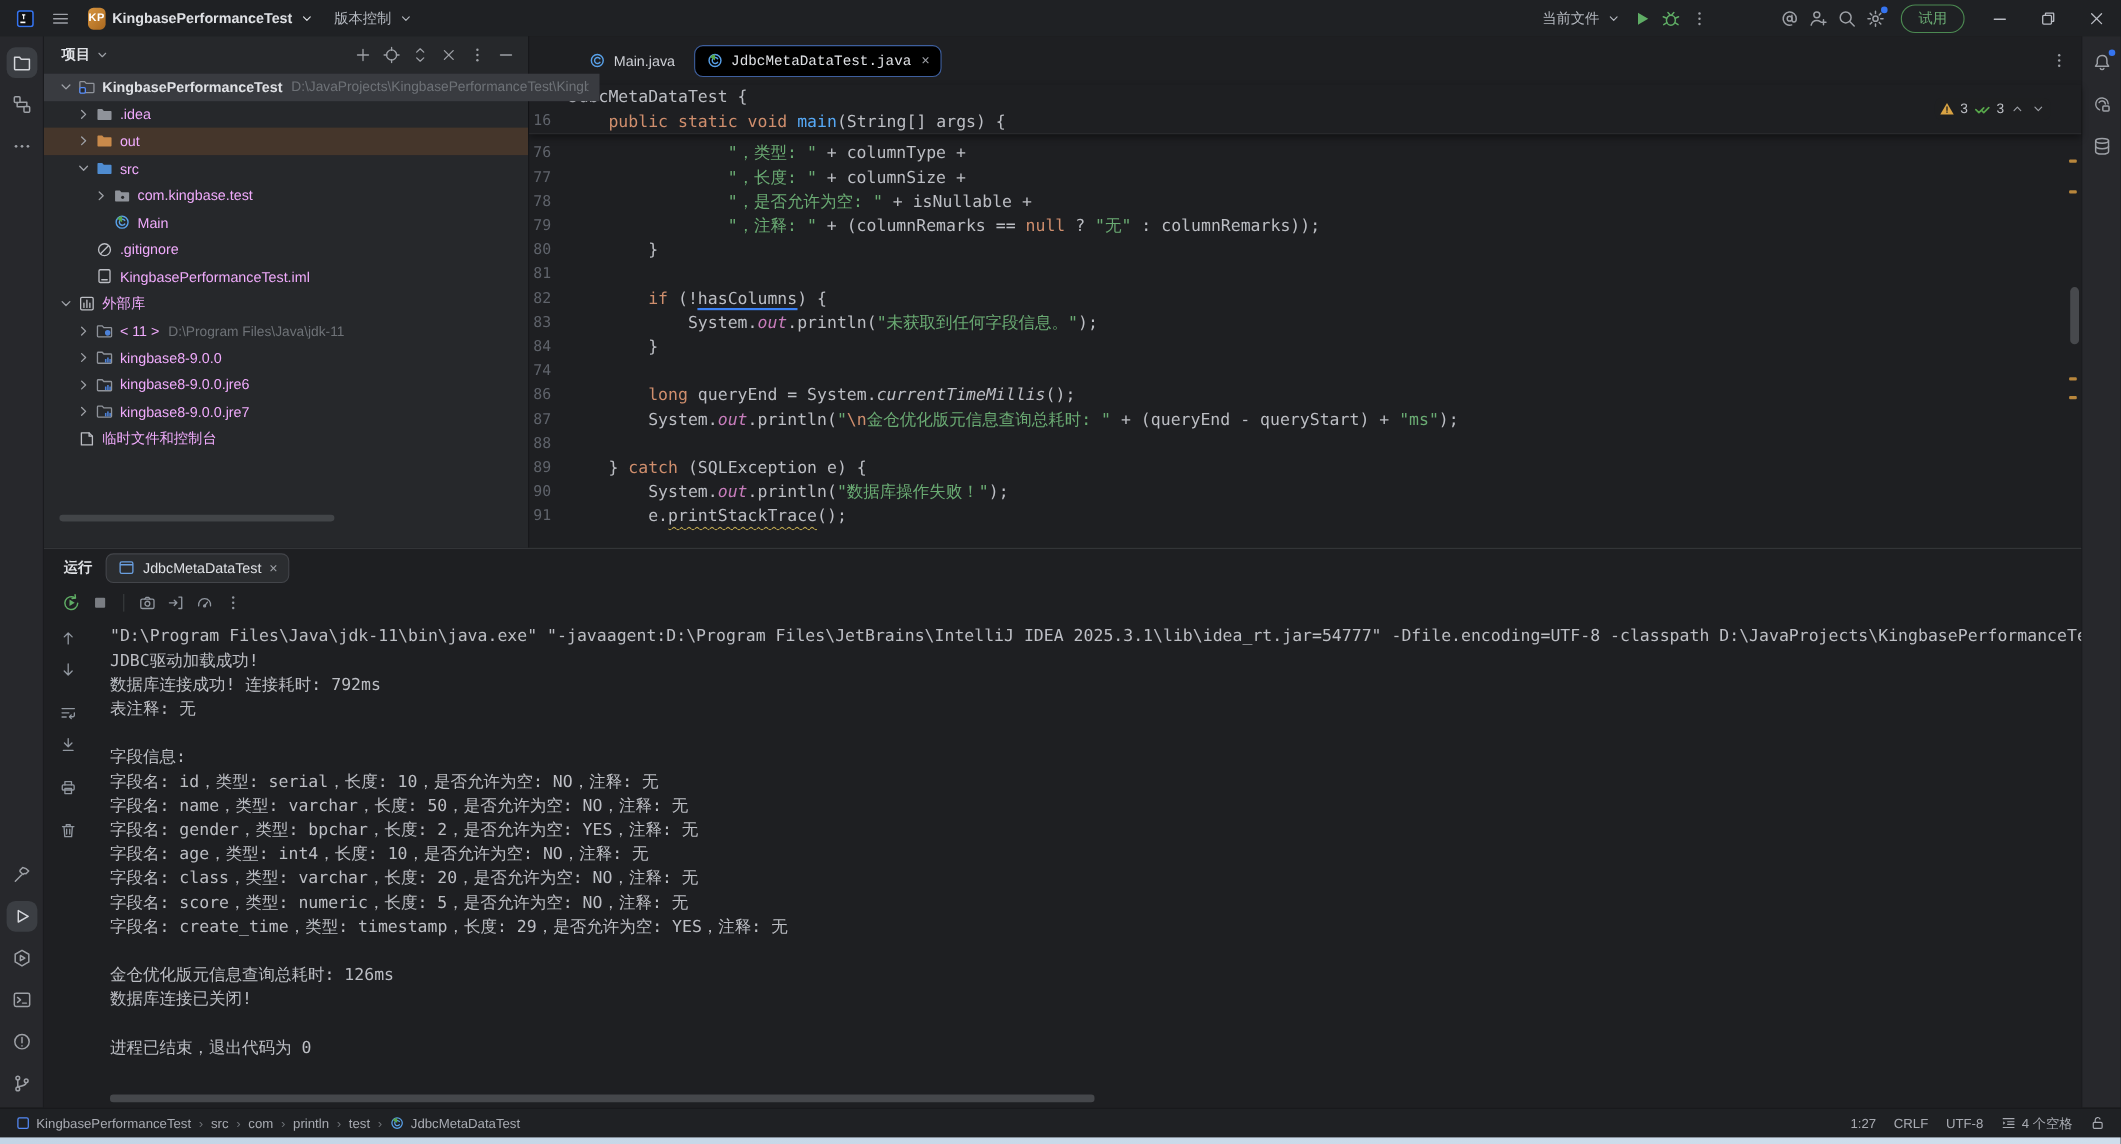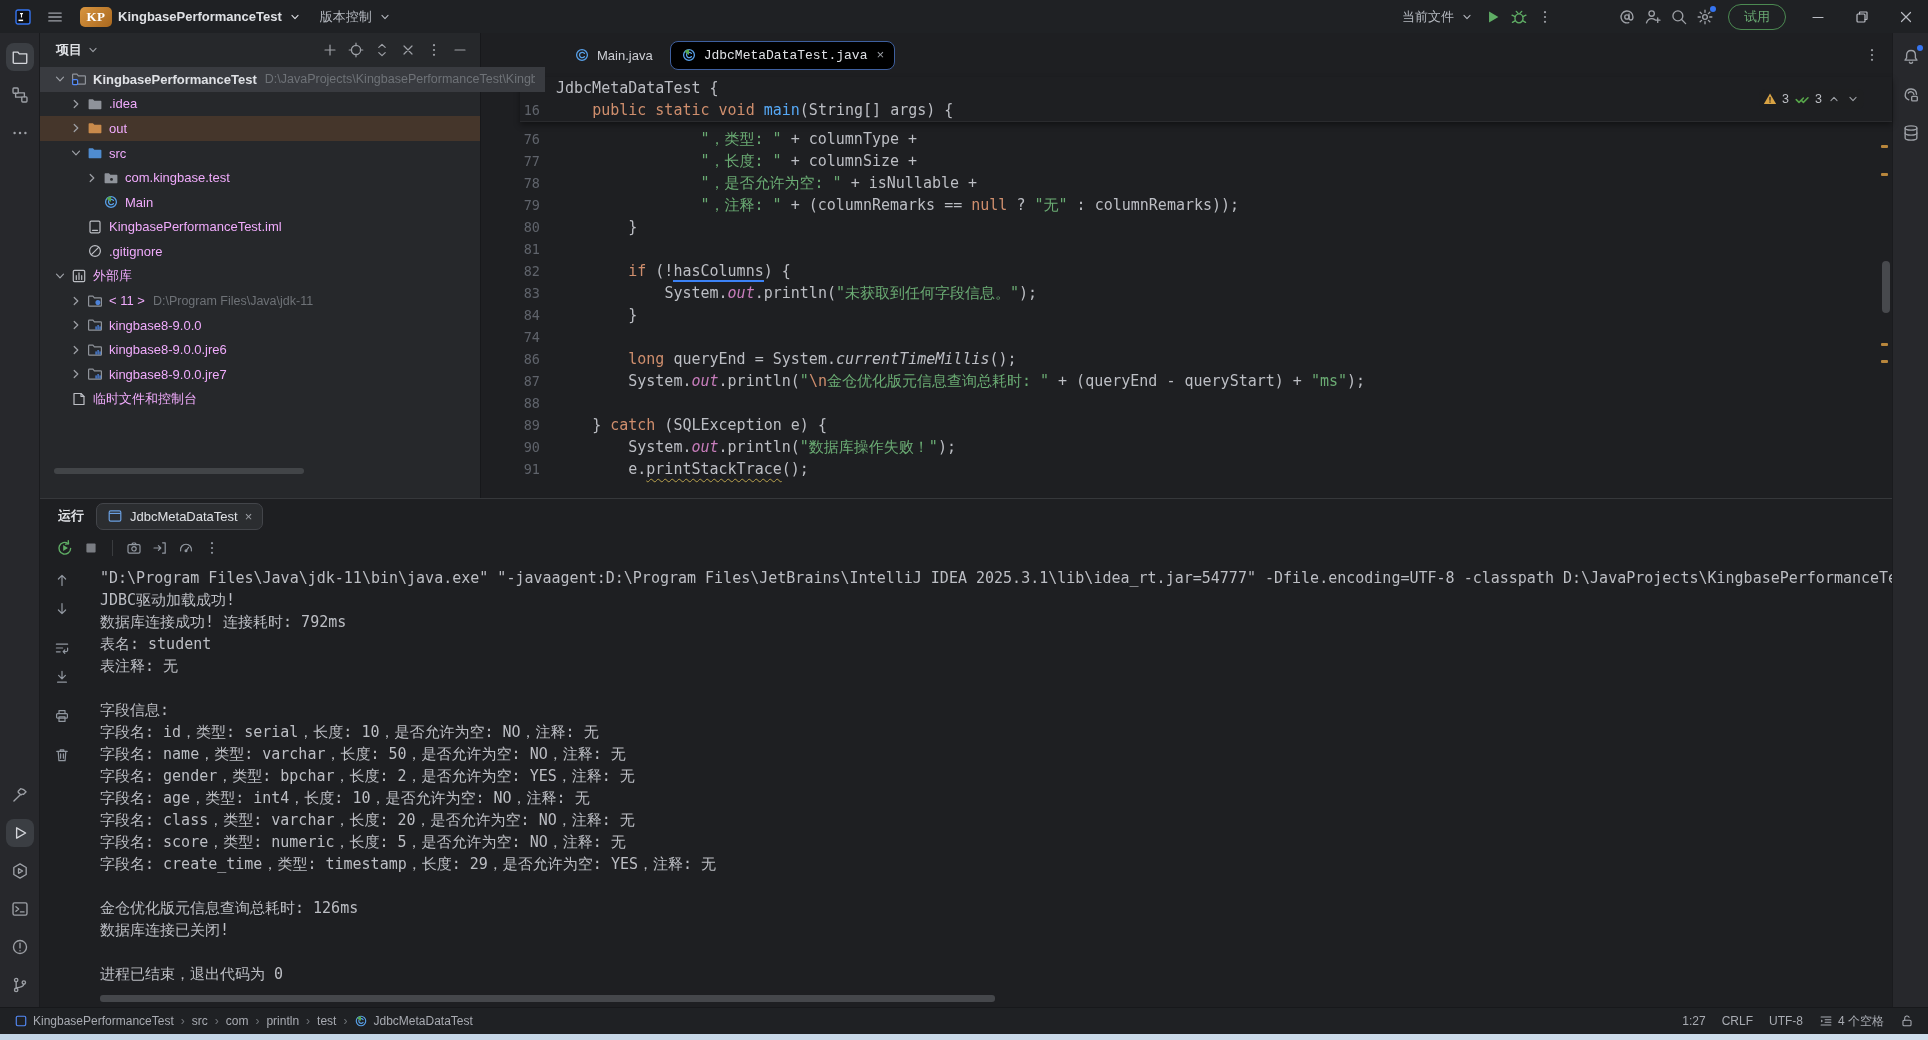--- a/index.html
+++ b/index.html
@@ -6,21 +6,21 @@
   html,body { width:1928px; height:1040px; overflow:hidden; background:#111; }
   body { font-family:"Liberation Sans", sans-serif; font-size:13px; color:#bcbec4; }
   .window { width:1928px; height:1040px; display:flex; flex-direction:column; background:#1e1f22; }
 
   
   .titlebar { height:33px; background:#1f2124; display:flex; align-items:center; flex:none; }
   .tb-left { display:flex; align-items:center; gap:6px; padding-left:10px; }
   .tb-right { margin-left:auto; display:flex; align-items:center; }
   .tbtn { height:26px; min-width:26px; display:flex; align-items:center; justify-content:center; gap:4px; border-radius:6px; color:#9da0a6; padding:0 4px; }
   .chip { display:flex; align-items:center; gap:6px; padding:0 6px; height:26px; border-radius:6px; color:#dfe1e5; }
-  .kp { width:32px; height:20px; border-radius:5px; background:linear-gradient(135deg,#d8953f,#a9681f); color:#fff; font-size:13px; font-weight:bold; display:flex; align-items:center; justify-content:center; letter-spacing:.5px;font-family:Liberation Serif, serif; }
+  .kp { width:16px; height:20px; border-radius:5px; background:linear-gradient(135deg,#d8953f,#a9681f); color:#fff; font-size:10px; font-weight:bold; display:flex; align-items:center; justify-content:center; letter-spacing:.5px; }
   .projname { font-weight:bold; }
   .dim { color:#b4b8bf; }
   .trial { border:1px solid #4c8a52; color:#6aab73; border-radius:20px; padding:3px 15px; margin:16px 10px; font-size:13px; }
   .winbtn { width:44px; height:33px; display:flex; align-items:center; justify-content:center; color:#b9bcc3; }
   .dot { position:relative; }
   .dot::after { content:""; position:absolute; top:2px; right:2px; width:6px; height:6px; border-radius:50%; background:#3574f0; }
 
   
   .main { flex:1; display:flex; min-height:0; }
   .strip { width:40px; background:#27282c; display:flex; flex-direction:column; align-items:center; padding:10px 0 8px; flex:none; }
@@ -44,21 +44,21 @@
   .trow .ic { flex:none; }
   .chev { width:16px; margin-right:3px; color:#9da0a6; }
   .tlabel { margin-left:6px; white-space:nowrap; color:#f0abfc; }
   .tlabel.b { font-weight:bold; color:#dfe1e5; }
   .tpath { margin-left:8px; color:#6e7277; font-size:12.5px; white-space:nowrap; overflow:hidden; }
   .trow.selected { background:#393b40; max-width:505px; overflow:hidden; }
   .trow.hover { background:#45362b; }
   .hscroll { position:absolute; height:6px; border-radius:3px; background:#4a4c50; opacity:.8; }
 
   
-  .editor { flex:1; background:#1e1f22; position:relative; min-width:0; border-left:1px solid #17181b;padding-left:39px; }
+  .editor { flex:1; background:#1e1f22; position:relative; min-width:0; border-left:1px solid #17181b; }
   .tabbar { height:44px; display:flex; align-items:center; padding-left:43px; }
   .tab { display:flex; align-items:center; gap:7px; height:29px; padding:0 10px; border-radius:8px; margin-right:6px; color:#ced0d6; border:1px solid transparent; }
   .tab.active { background:#000000; border-color:#3e5f9e; color:#dfe1e5;font-family:Liberation Mono, monospace; }
   .tab .x { color:#9da0a6; font-size:13px; margin-left:2px; }
   .tab-kebab { margin-left:auto; margin-right:12px; }
   .sticky { box-shadow:0 3px 6px rgba(0,0,0,.4); border-bottom:1px solid #2a2b2e; position:relative; background:#1e1f22; }
   .codearea { padding-top:6px; }
   .cl { display:flex; height:22px; line-height:22px; font-family:"DejaVu Sans Mono", monospace; font-size:15px; }
   .ln { width:20px; flex:none; text-align:right; color:#5f636b; font-size:13.5px; }
   .ct { white-space:pre; padding-left:16px; color:#bcbec4; }
@@ -451,35 +451,35 @@
                     <path d="M10.4 6.4a2.7 2.7 0 1 0 0 3.2" stroke="#58a0e8" stroke-width="1.3" stroke-linecap="round"></path>
                     <path d="M8 8L3.6 4.8A5.4 5.4 0 0 1 8 2.6z" fill="#57a64a"></path>
                   </svg>
                 </span>
                 <span class="tlabel">Main</span>
               </div>
               <div class="trow " style="padding-left:28px">
                 <span class="ic chev"></span>
                 <span class="ic ">
                   <svg viewBox="0 0 16 16" fill="none" stroke="currentColor" stroke-width="1.2" stroke-linecap="round" stroke-linejoin="round">
+                    <circle cx="8" cy="8" r="5.4"></circle>
+                    <path d="M4.4 11.6l7.2-7.2"></path>
+                  </svg>
+                </span>
+                <span class="tlabel">.gitignore</span>
+              </div>
+              <div class="trow " style="padding-left:28px">
+                <span class="ic chev"></span>
+                <span class="ic ">
+                  <svg viewBox="0 0 16 16" fill="none" stroke="currentColor" stroke-width="1.2" stroke-linecap="round" stroke-linejoin="round">
                     <rect x="3" y="2.2" width="10" height="11.6" rx="1.2"></rect>
                     <path d="M5.5 11.3h5"></path>
                   </svg>
                 </span>
                 <span class="tlabel">KingbasePerformanceTest.iml</span>
-              </div>
-              <div class="trow " style="padding-left:28px">
-                <span class="ic chev"></span>
-                <span class="ic ">
-                  <svg viewBox="0 0 16 16" fill="none" stroke="currentColor" stroke-width="1.2" stroke-linecap="round" stroke-linejoin="round">
-                    <circle cx="8" cy="8" r="5.4"></circle>
-                    <path d="M4.4 11.6l7.2-7.2"></path>
-                  </svg>
-                </span>
-                <span class="tlabel">.gitignore</span>
               </div>
               <div class="trow " style="padding-left:12px">
                 <span class="ic chev">
                   <svg viewBox="0 0 16 16" fill="none" stroke="currentColor" stroke-width="1.2" stroke-linecap="round" stroke-linejoin="round">
                     <path d="M4.5 6.2L8 9.8l3.5-3.6"></path>
                   </svg>
                 </span>
                 <span class="ic ">
                   <svg viewBox="0 0 16 16" fill="none" stroke="currentColor" stroke-width="1.2" stroke-linecap="round" stroke-linejoin="round">
                     <rect x="2.3" y="2.3" width="11.4" height="11.4" rx="1.2"></rect>
@@ -829,21 +829,20 @@
                   <svg viewBox="0 0 16 16" fill="none" stroke="currentColor" stroke-width="1.2" stroke-linecap="round" stroke-linejoin="round">
                     <path d="M2.8 4.4h10.4M6.2 4.4V2.8h3.6v1.6M4.2 4.4l.7 9.2h6.2l.7-9.2M6.6 6.8v4.4M9.4 6.8v4.4"></path>
                   </svg>
                 </span>
               </span>
           </div>
           <div class="console" id="console">
               <div class="cline">"D:\Program Files\Java\jdk-11\bin\java.exe" "-javaagent:D:\Program Files\JetBrains\IntelliJ IDEA 2025.3.1\lib\idea_rt.jar=54777" -Dfile.encoding=UTF-8 -classpath D:\JavaProjects\KingbasePerformanceTest\KingbasePerformanceTes</div>
               <div class="cline">JDBC驱动加载成功!</div>
               <div class="cline">数据库连接成功! 连接耗时: 792ms</div>
-              <div class="cline">表名: student</div>
               <div class="cline">表注释: 无</div>
               <div class="cline"> </div>
               <div class="cline">字段信息:</div>
               <div class="cline">字段名: id，类型: serial，长度: 10，是否允许为空: NO，注释: 无</div>
               <div class="cline">字段名: name，类型: varchar，长度: 50，是否允许为空: NO，注释: 无</div>
               <div class="cline">字段名: gender，类型: bpchar，长度: 2，是否允许为空: YES，注释: 无</div>
               <div class="cline">字段名: age，类型: int4，长度: 10，是否允许为空: NO，注释: 无</div>
               <div class="cline">字段名: class，类型: varchar，长度: 20，是否允许为空: NO，注释: 无</div>
               <div class="cline">字段名: score，类型: numeric，长度: 5，是否允许为空: NO，注释: 无</div>
               <div class="cline">字段名: create_time，类型: timestamp，长度: 29，是否允许为空: YES，注释: 无</div>

